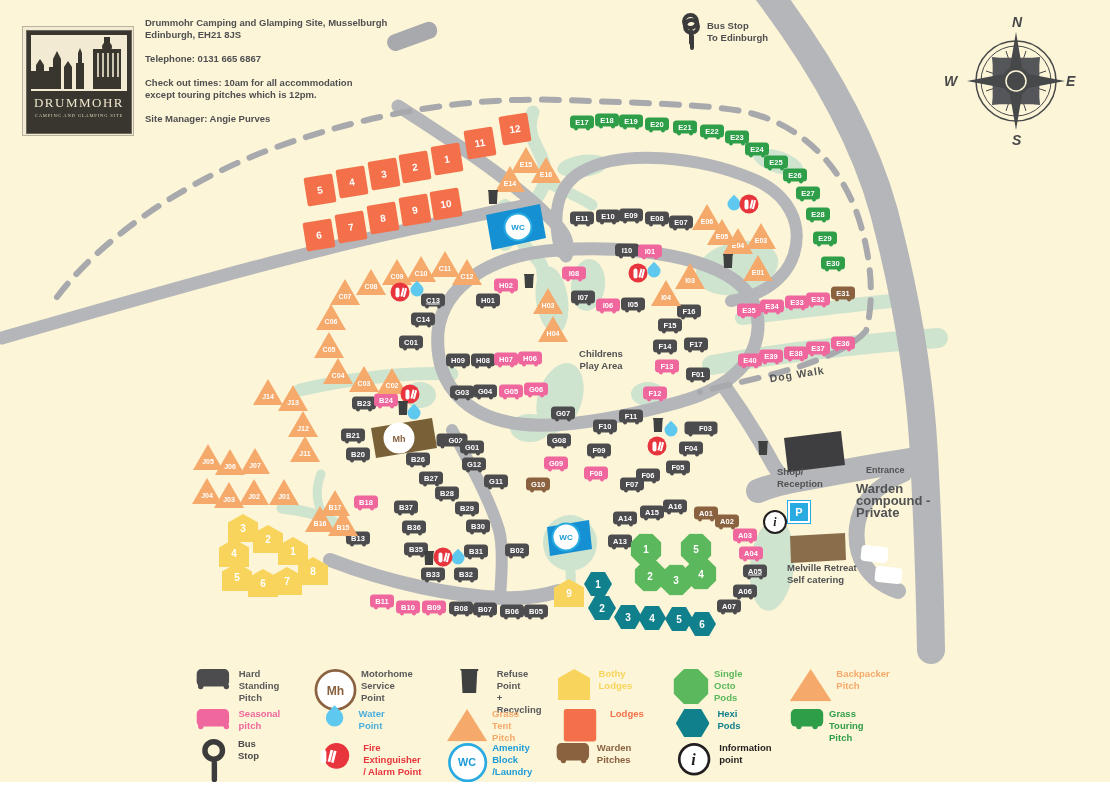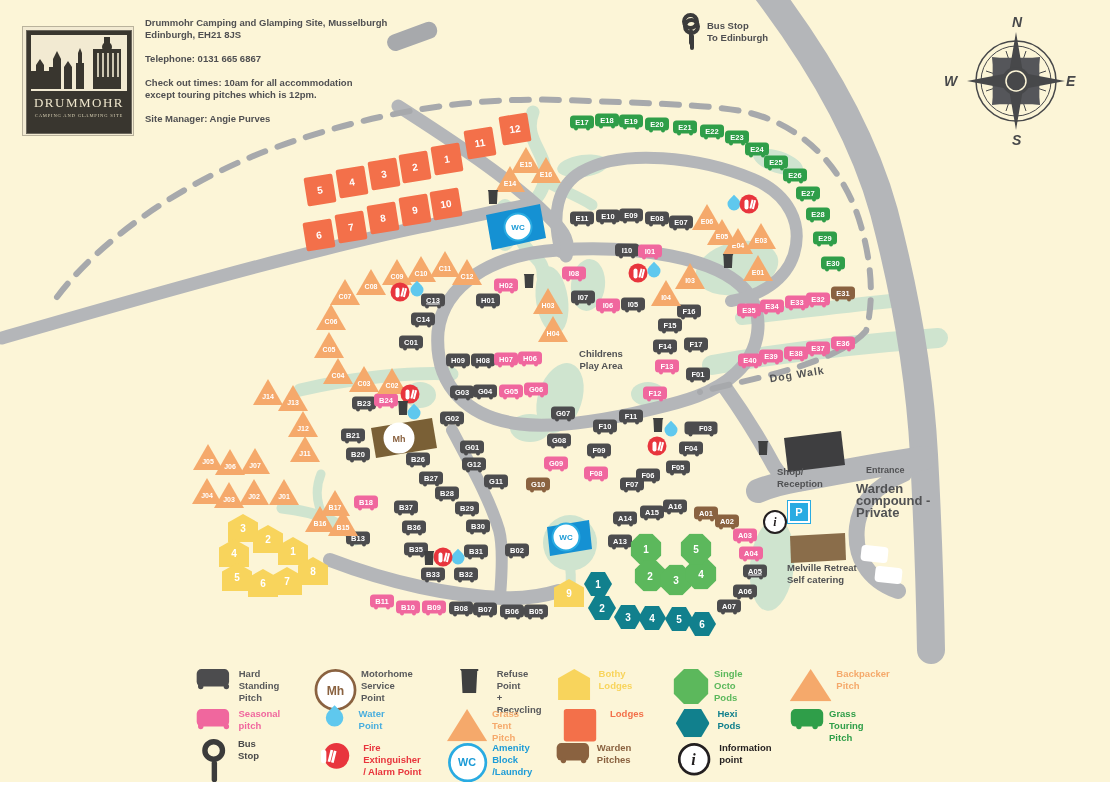--- a/index.html
+++ b/index.html
@@ -268,21 +268,21 @@
     </div>
     <div class="mk van dark" style="left: 485px; top: 391px; text-align: right;">
       <span>G04</span>
     </div>
     <div class="mk van dark" style="left: 563px; top: 413px;">
       <span>G07</span>
     </div>
     <div class="mk van dark" style="left: 559px; top: 440px;">
       <span>G08</span>
     </div>
-    <div class="mk van dark" style="left: 452px; top: 418px;">
+    <div class="mk van dark" style="left: 452px; top: 440px; padding-left: 7px;">
       <span>G02</span>
     </div>
     <div class="mk van dark" style="left: 472px; top: 447px;">
       <span>G01</span>
     </div>
     <div class="mk van dark" style="left: 474px; top: 464px;">
       <span>G12</span>
     </div>
     <div class="mk van dark" style="left: 496px; top: 481px;">
       <span>G11</span>

